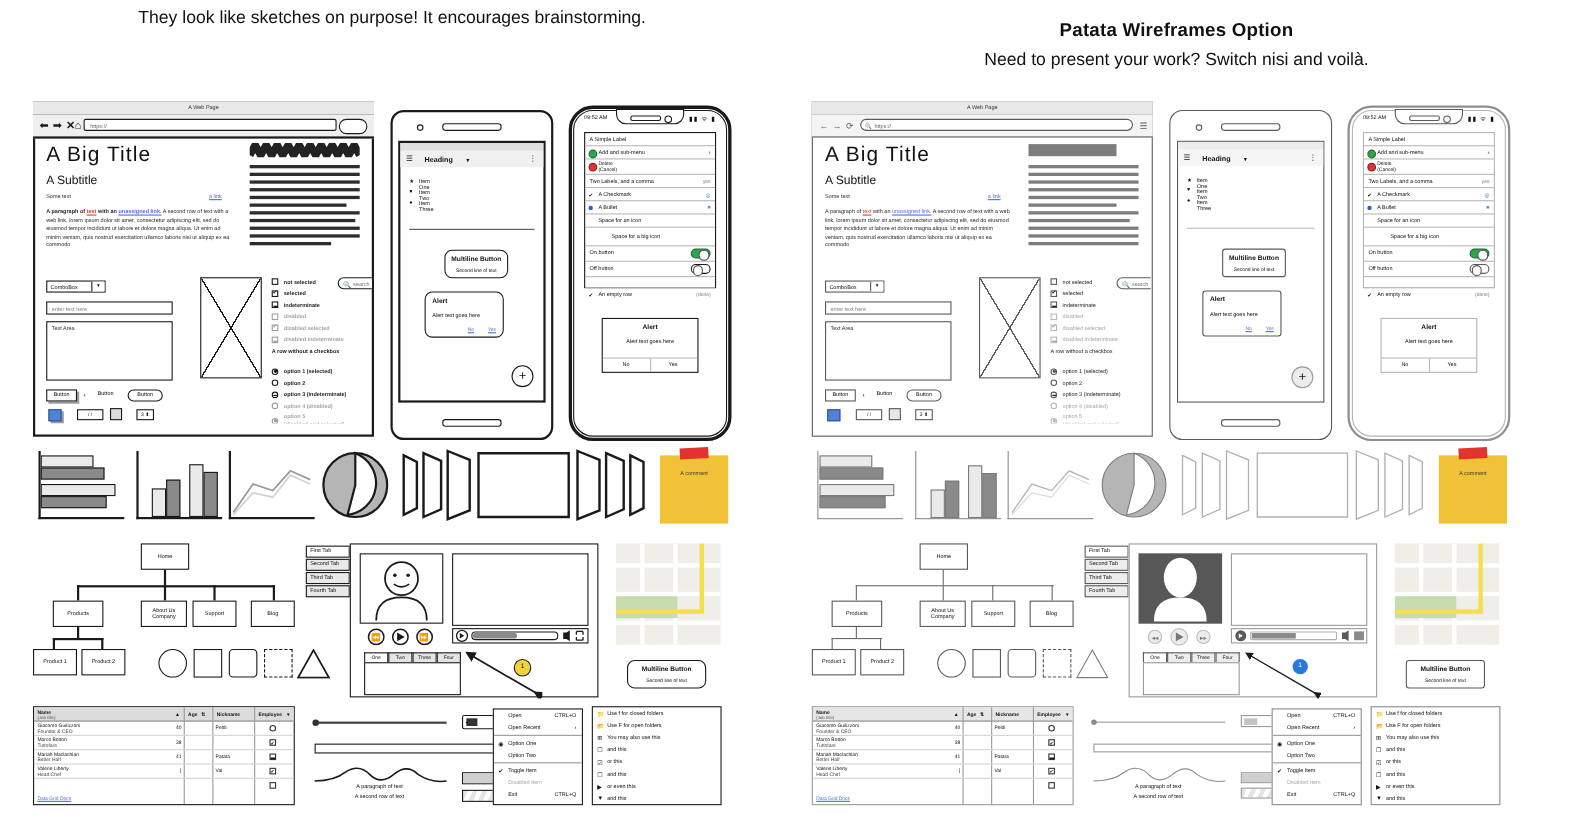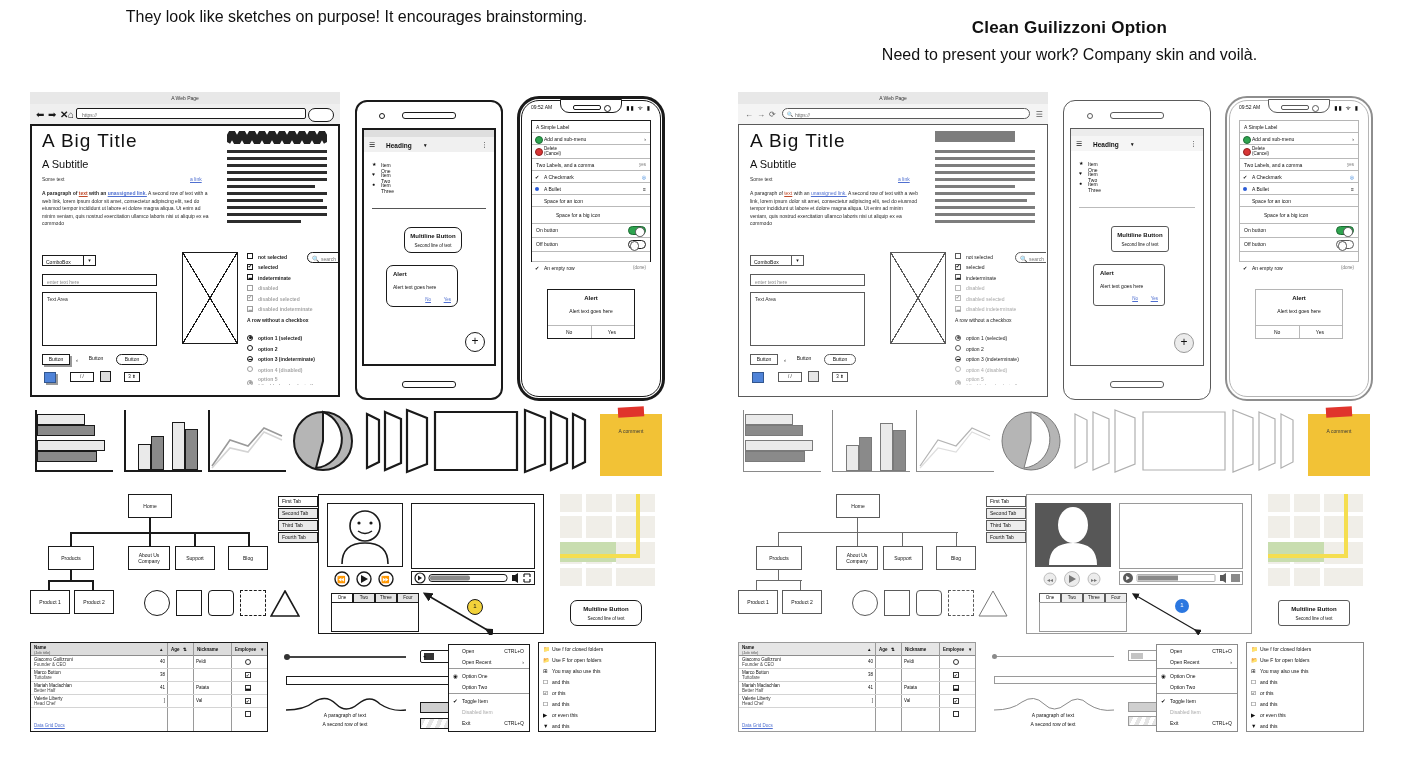--- a/index.html
+++ b/index.html
@@ -793,22 +793,22 @@
             <span class="lb">and this</span>
           </div>
         <div class="mi"></div>
       </div>
 
     </div>
   </div>
 
   <div class="panel panel-right cl">
     <div class="hdr">
-      <div class="hdr-title">Clean Guilizzoni Option</div>
-      <div class="hdr-sub">Need to present your work? Company skin and voilà.</div>
+      <div class="hdr-title">Patata Wireframes Option</div>
+      <div class="hdr-sub">Need to present your work? Switch nisi and voilà.</div>
     </div>
 
     <div class="board">
 
       <div class="browser">
         <div class="brw-frame"></div>
         <div class="brw-titlebar">
           <div class="brw-title">A Web Page</div>
         </div>
         <div class="brw-nav">

